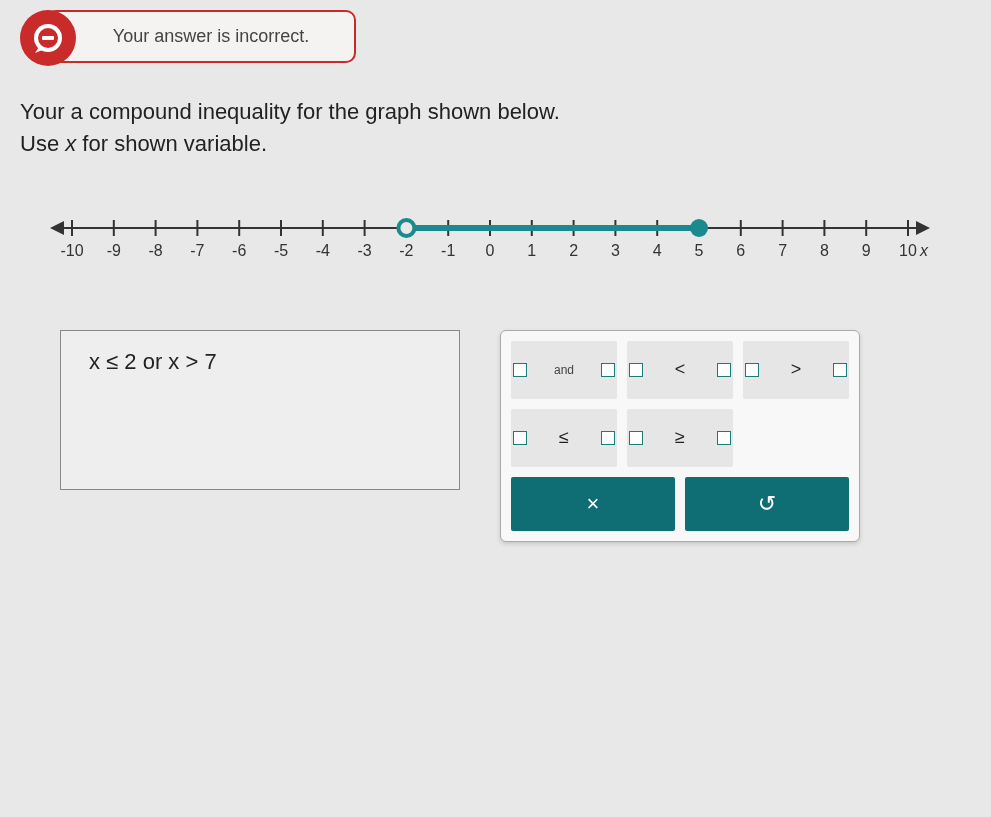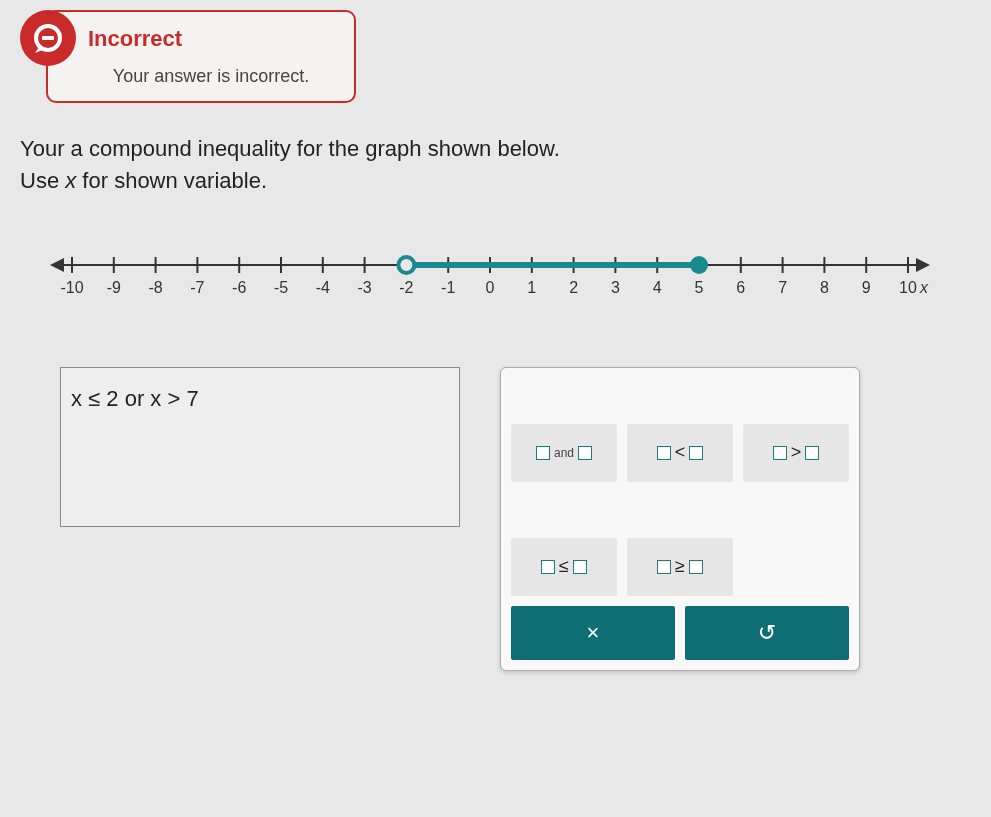--- a/index.html
+++ b/index.html
@@ -64,21 +64,21 @@
     .answer-row {
       display: flex;
       gap: 40px;
       margin-left: 40px;
     }
     .answer-box {
       width: 400px;
       height: 160px;
       border: 1px solid #888;
       background: #eee;
-      padding: 18px 10px;
+      padding: 18px 28px;
       font-size: 22px;
       color: #222;
     }
     .keypad {
       background: #f8f8f8;
       border: 1px solid #aaa;
       border-radius: 6px;
       padding: 10px;
       width: 360px;
       box-shadow: 0 2px 4px rgba(0,0,0,0.15);
@@ -88,26 +88,25 @@
       grid-template-columns: repeat(3, 1fr);
       gap: 10px;
       margin-bottom: 10px;
     }
     .keypad-btn {
       background: #e6e6e6;
       border: none;
       height: 58px;
       display: flex;
       align-items: center;
-      justify-content: center;
+      justify-content: space-between;
       font-size: 16px;
       color: #444;
       cursor: pointer;
       border-radius: 2px;
-      margin-top: 46px;
     }
     .keypad-btn .box {
       display: inline-block;
       width: 14px;
       height: 14px;
       border: 1.5px solid #1b7a7a;
       background: #fff;
       margin: 0 2px;
       vertical-align: middle;
     }
@@ -137,21 +136,20 @@
 <div class="feedback-container">
   <div class="feedback-icon">
     <svg width="30" height="30" viewBox="0 0 30 30">
       <circle cx="15" cy="15" r="14" fill="#fff"></circle>
       <circle cx="15" cy="15" r="10" fill="#c92a2a"></circle>
       <rect x="9" y="13" width="12" height="4" fill="#fff" rx="1"></rect>
       <path d="M 6 24 L 2 30 L 12 26 Z" fill="#fff"></path>
     </svg>
   </div>
   <div class="feedback-box">
-    <div class="feedback-title">Incorrect</div>
     <div class="feedback-msg">Your answer is incorrect.</div>
   </div>
 </div>
 
 <div class="question">
   <span>Your a compound inequality for the graph shown below.</span><br>
   <span>Use </span><span class="var">x</span><span> for shown variable.</span>
 </div>
 
 <div class="numberline-wrap">

